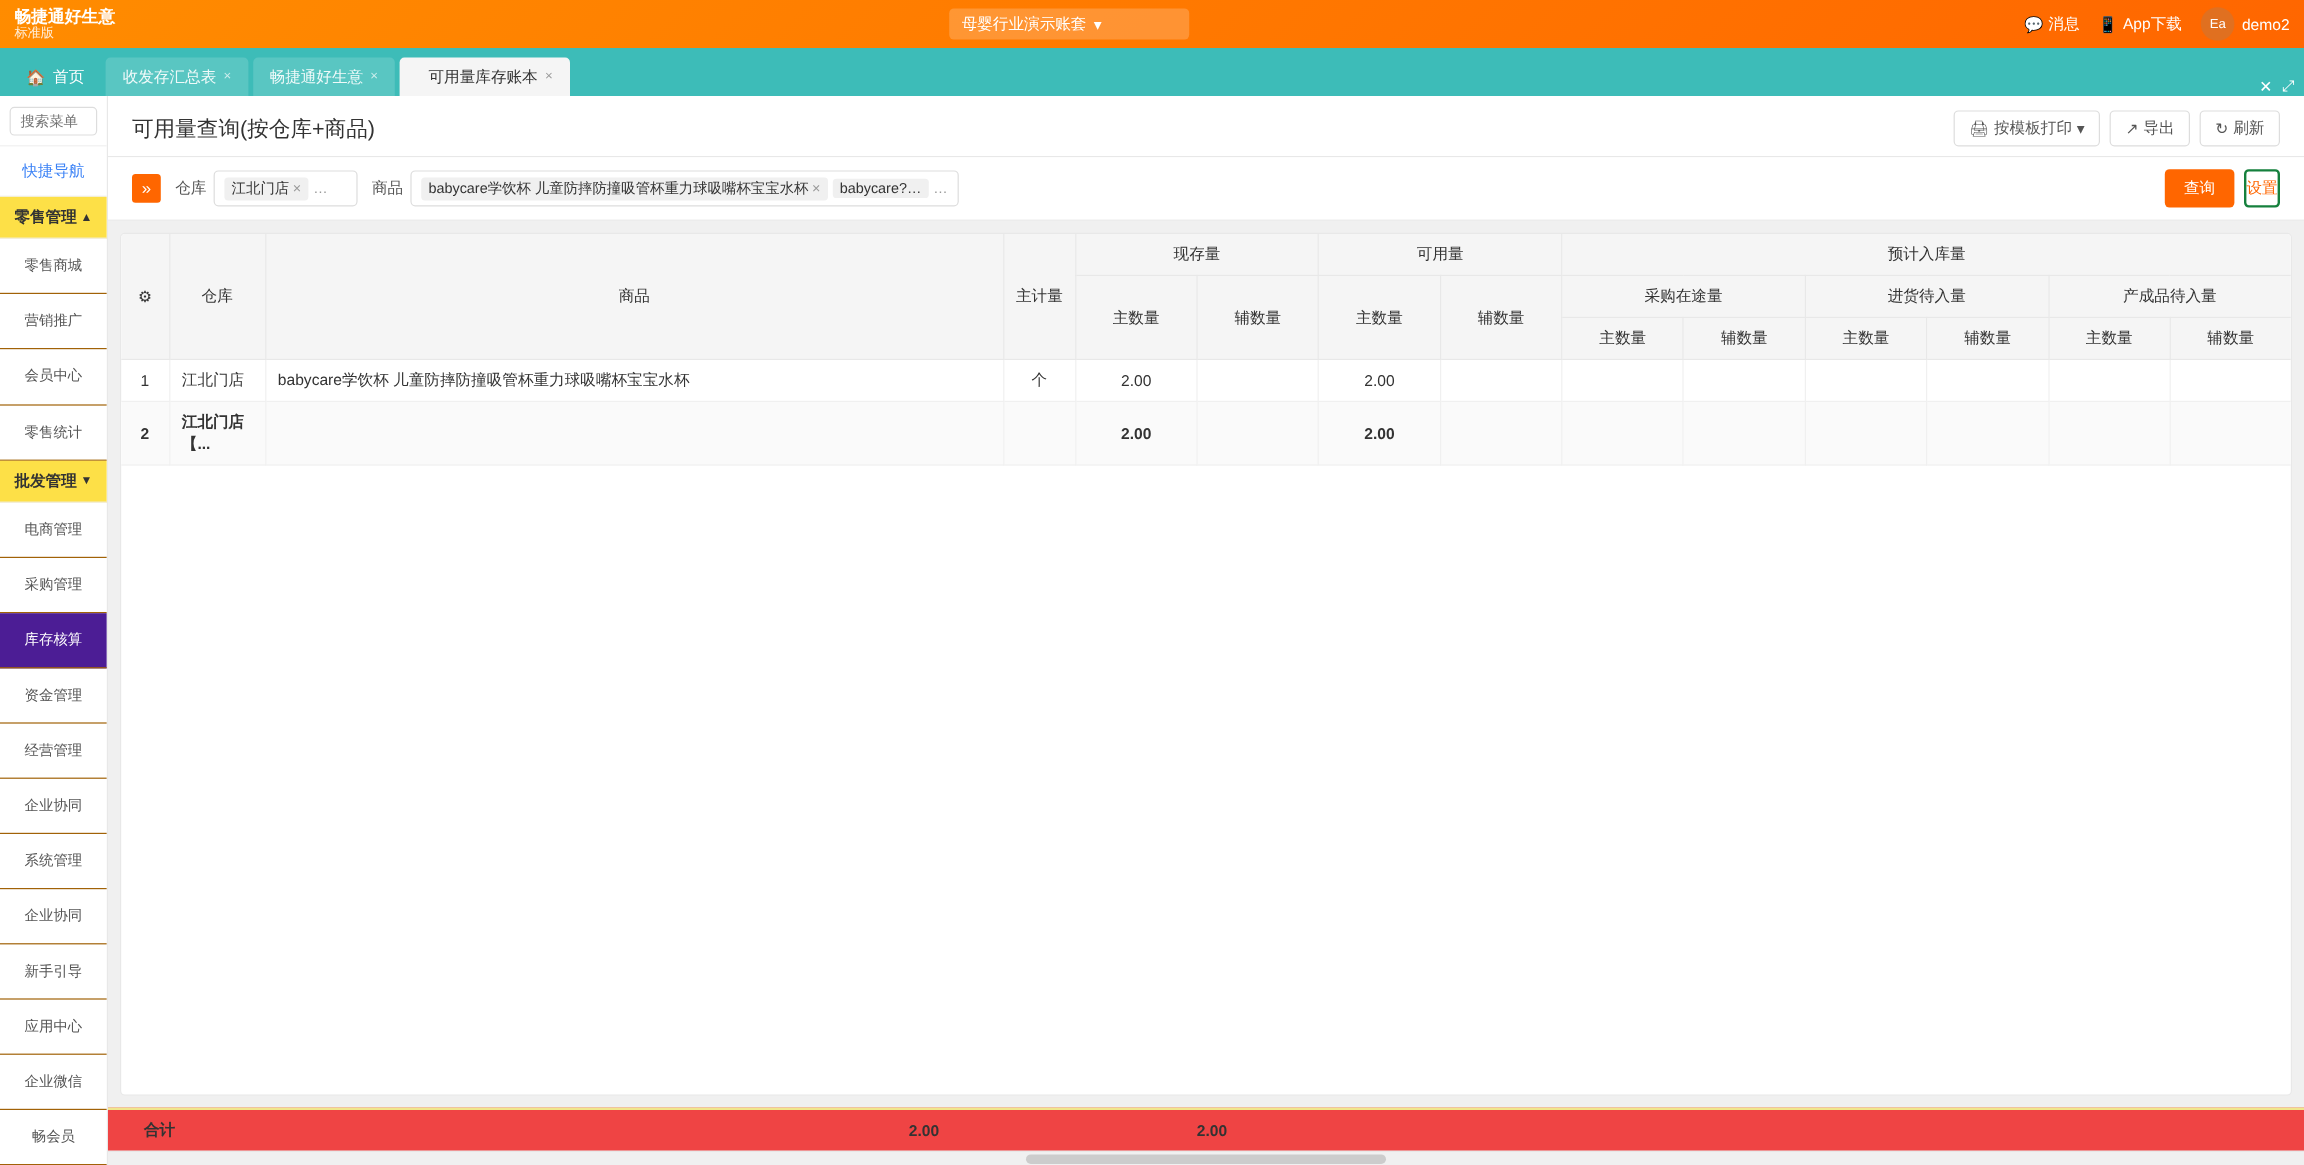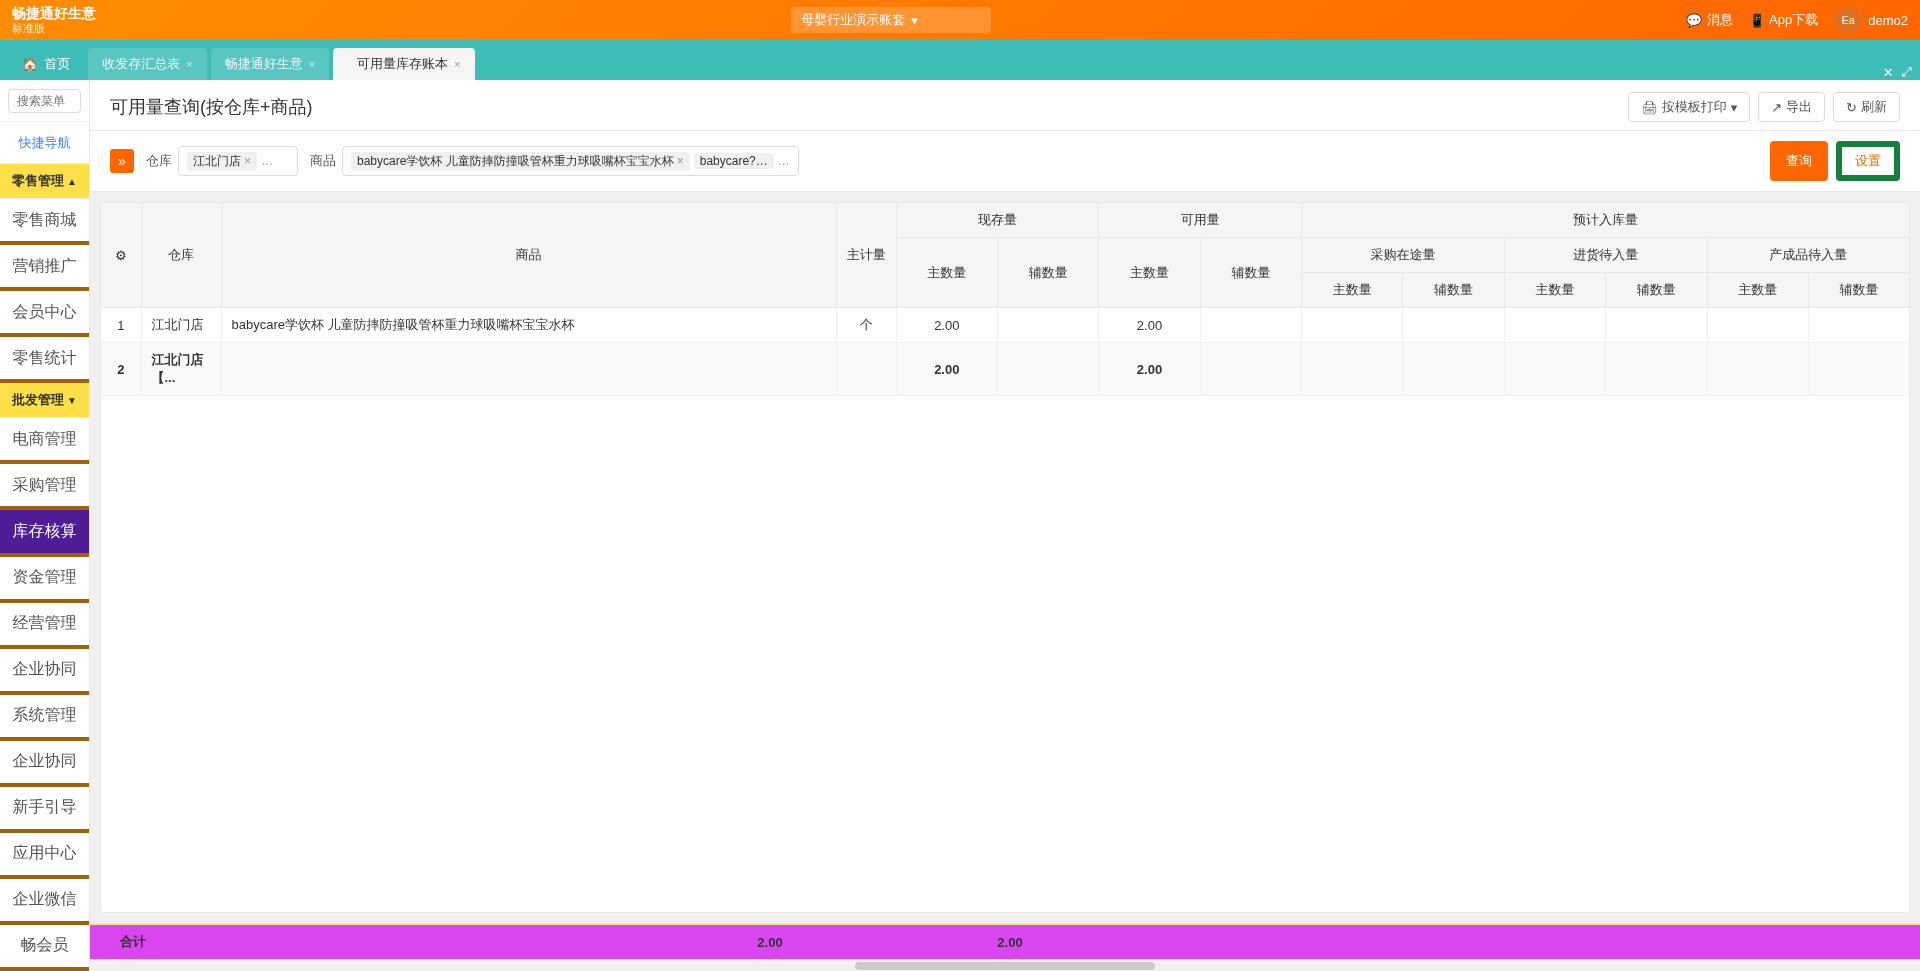--- a/index.html
+++ b/index.html
@@ -68,22 +68,22 @@
       border-right: 1px solid #e8e8e8;
     }
     .sidebar-item {
       height: 48px;
       display: flex;
       flex-direction: column;
       align-items: center;
       justify-content: center;
       cursor: pointer;
       color: #555;
-      font-size: 16px;
-      border-bottom: 4px solid #a16207;
+      font-size: 12px;
+      border-bottom: 1px solid #a16207;
       gap: 2px;
     }
     .sidebar-item.active { background: #4c1d95; color: white; }
     .sidebar-search { height: 44px; display: flex; align-items: center; justify-content: center; padding: 0 8px; border-bottom: 1px solid #f0f0f0; }
     .sidebar-search input { width: 100%; border: 1px solid #ddd; border-radius: 4px; padding: 4px 8px; font-size: 12px; outline: none; }
     .sidebar-nav { height: 44px; display: flex; align-items: center; justify-content: center; font-size: 13px; color: #3b82f6; cursor: pointer; border-bottom: 1px solid #f0f0f0; }
     .sidebar-section {
       display: flex;
       align-items: center;
       justify-content: space-between;
@@ -141,21 +141,21 @@
       background: white; gap: 4px; min-height: 30px;
     }
     .filter-tag {
       background: #f0f0f0; border-radius: 3px; padding: 1px 6px;
       font-size: 12px; color: #333; display: flex; align-items: center; gap: 3px;
     }
     .filter-tag .x { cursor: pointer; color: #999; }
     .filter-more { color: #999; font-size: 12px; }
     .filter-actions { margin-left: auto; display: flex; gap: 8px; }
     .btn-query { background: #ff6600; color: white; border: none; border-radius: 4px; padding: 5px 16px; cursor: pointer; font-size: 13px; }
-    .btn-settings { background: white; color: #ff6600; border: 6px solid #15803d; border-radius: 4px; padding: 5px 13px; cursor: pointer; font-size: 13px; }
+    .btn-settings { background: white; color: #ff6600; border: 2px solid #15803d; border-radius: 4px; padding: 5px 0; cursor: pointer; font-size: 13px; }
 
     
     .table-container {
       flex: 1;
       overflow: auto;
       background: white;
       margin: 10px;
       border-radius: 4px;
       border: 1px solid #e8e8e8;
     }
@@ -181,21 +181,21 @@
       text-align: center;
       color: #333;
       border-bottom: 1px solid #f0f0f0;
       border-right: 1px solid #f0f0f0;
     }
     td.text-left { text-align: left; }
     tr.subtotal td { background: #fafafa; font-weight: bold; }
 
     
     .table-footer {
-      background: #d946ef;
+      background: #ef4444;
       border-top: 2px solid #f0e68c;
       display: flex;
       align-items: center;
       padding: 8px 10px;
       font-size: 13px;
       font-weight: bold;
       flex-shrink: 0;
     }
     .footer-label { min-width: 160px; padding-left: 20px; color: #333; }
     .footer-val { min-width: 120px; text-align: center; color: #333; }

